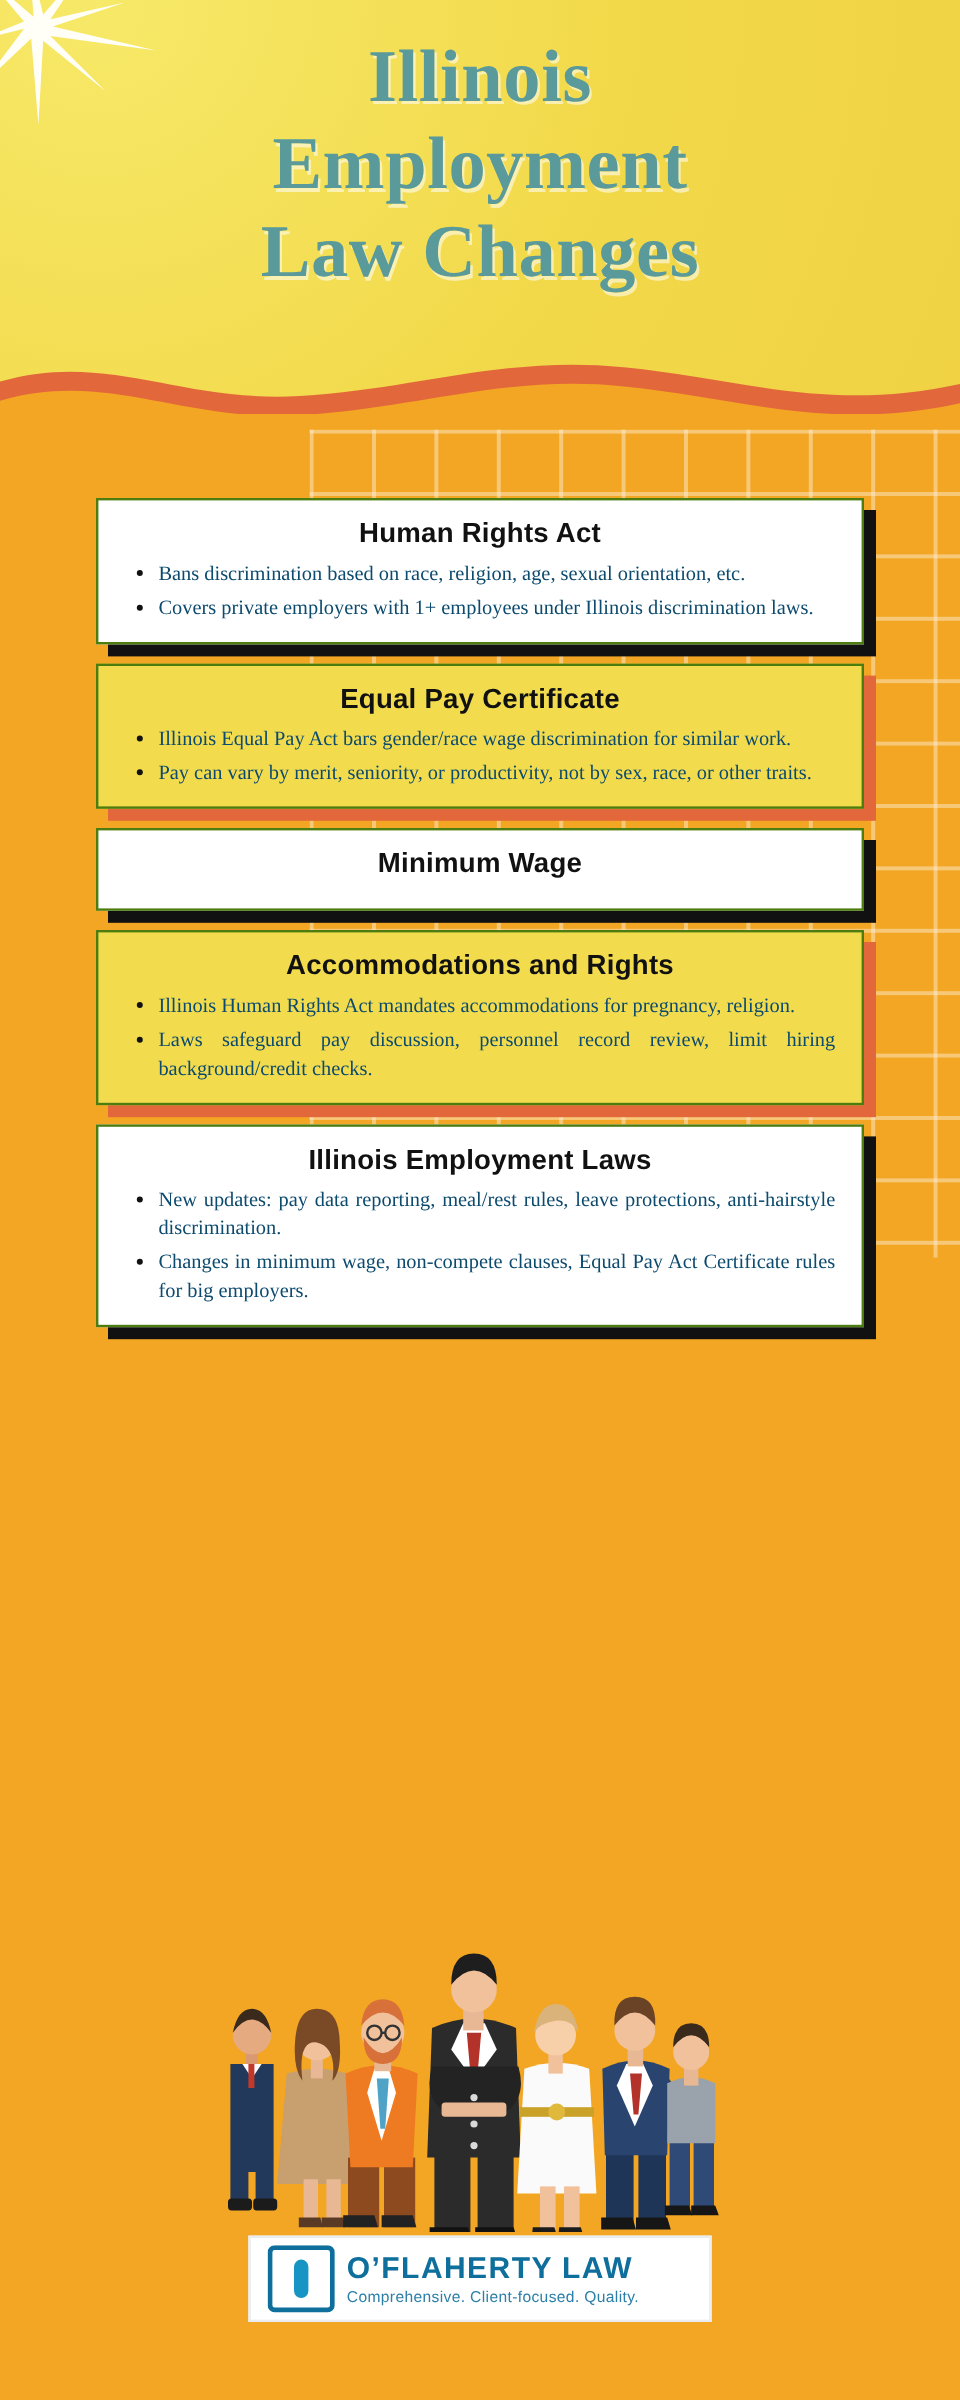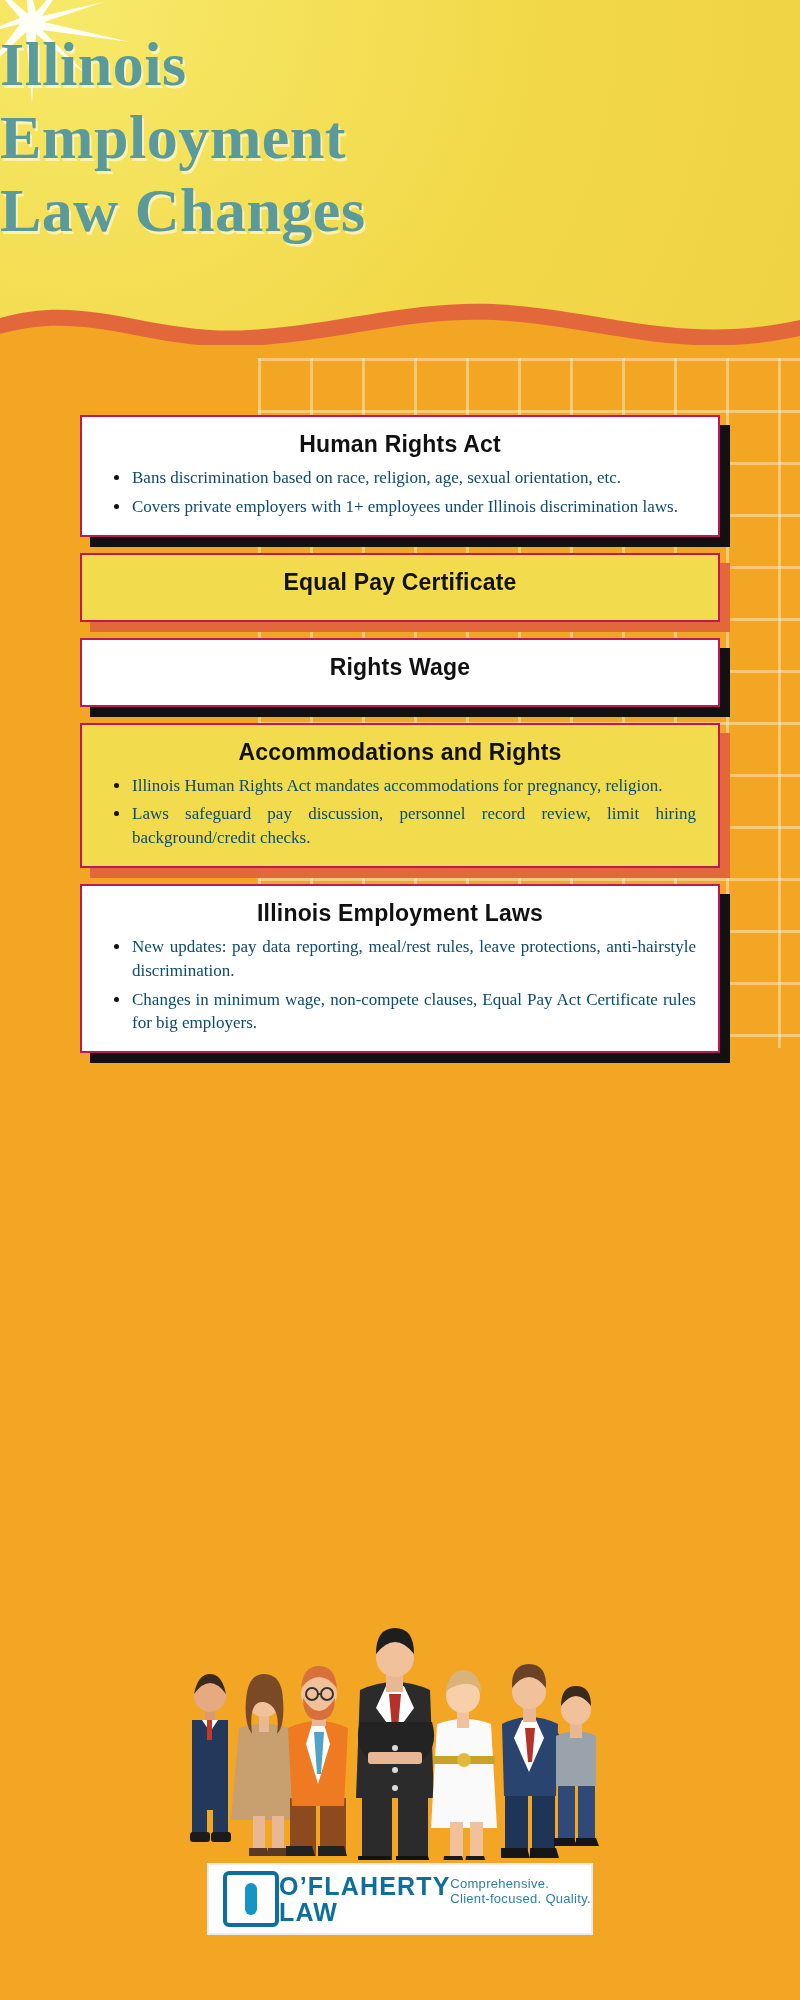--- a/index.html
+++ b/index.html
@@ -42,20 +42,21 @@
     top: -36px;
     width: 150px;
     height: 140px;
     pointer-events: none;
   }
   .header-title {
     position: absolute;
     top: 28px;
     left: 0;
     width: 800px;
+    text-align: center;
     font-family: "Liberation Serif", serif;
     font-weight: bold;
     font-size: 62px;
     line-height: 1.18;
     color: #5A9A9A;
     text-shadow: 2px 3px 0 rgba(255,255,255,0.55);
     letter-spacing: 0.5px;
   }
   .wave {
     position: absolute;
@@ -99,21 +100,21 @@
     height: 100%;
     background: #111111;
     z-index: 0;
   }
   .card-shadow.accent {
     background: #E2683B;
   }
   .card {
     position: relative;
     z-index: 1;
-    border: 2px solid #be185d;
+    border: 2px solid #4d7c0f;
     padding: 14px 22px 16px 22px;
     box-sizing: border-box;
   }
   .card.white { background: #FFFFFF; }
   .card.yellow { background: #F2DC4E; }
   .card h2 {
     margin: 0 0 8px 0;
     text-align: center;
     font-size: 23px;
     font-weight: bold;
@@ -171,23 +172,23 @@
     box-sizing: border-box;
     padding-left: 14px;
   }
   .logo-mark {
     width: 56px;
     height: 56px;
     flex: 0 0 56px;
     position: relative;
   }
   .logo-text {
-    margin-left: 0;
+    margin-left: 10px;
     display: flex;
-    flex-direction: row;
+    flex-direction: column;
   }
   .logo-title {
     font-family: "Liberation Sans", sans-serif;
     font-size: 25px;
     font-weight: bold;
     color: #0E6E9C;
     letter-spacing: 1.2px;
     line-height: 1.05;
   }
   .logo-tagline {
@@ -234,27 +235,31 @@
           <li>Bans discrimination based on race, religion, age, sexual orientation, etc.</li>
           <li>Covers private employers with 1+ employees under Illinois discrimination laws.</li>
         </ul>
       </div>
     </div>
 
     <div class="card-wrap">
       <div class="card-shadow accent"></div>
       <div class="card yellow">
         <h2>Equal Pay Certificate</h2>
+        <ul>
+          <li>Illinois Equal Pay Act bars gender/race wage discrimination for similar work.</li>
+          <li>Pay can vary by merit, seniority, or productivity, not by sex, race, or other traits.</li>
+        </ul>
       </div>
     </div>
 
     <div class="card-wrap">
       <div class="card-shadow"></div>
       <div class="card white">
-        <h2>Rights Wage</h2>
+        <h2>Minimum Wage</h2>
       </div>
     </div>
 
     <div class="card-wrap">
       <div class="card-shadow accent"></div>
       <div class="card yellow">
         <h2>Accommodations and Rights</h2>
         <ul>
           <li>Illinois Human Rights Act mandates accommodations for pregnancy, religion.</li>
           <li>Laws safeguard pay discussion, personnel record review, limit hiring background/credit checks.</li>

